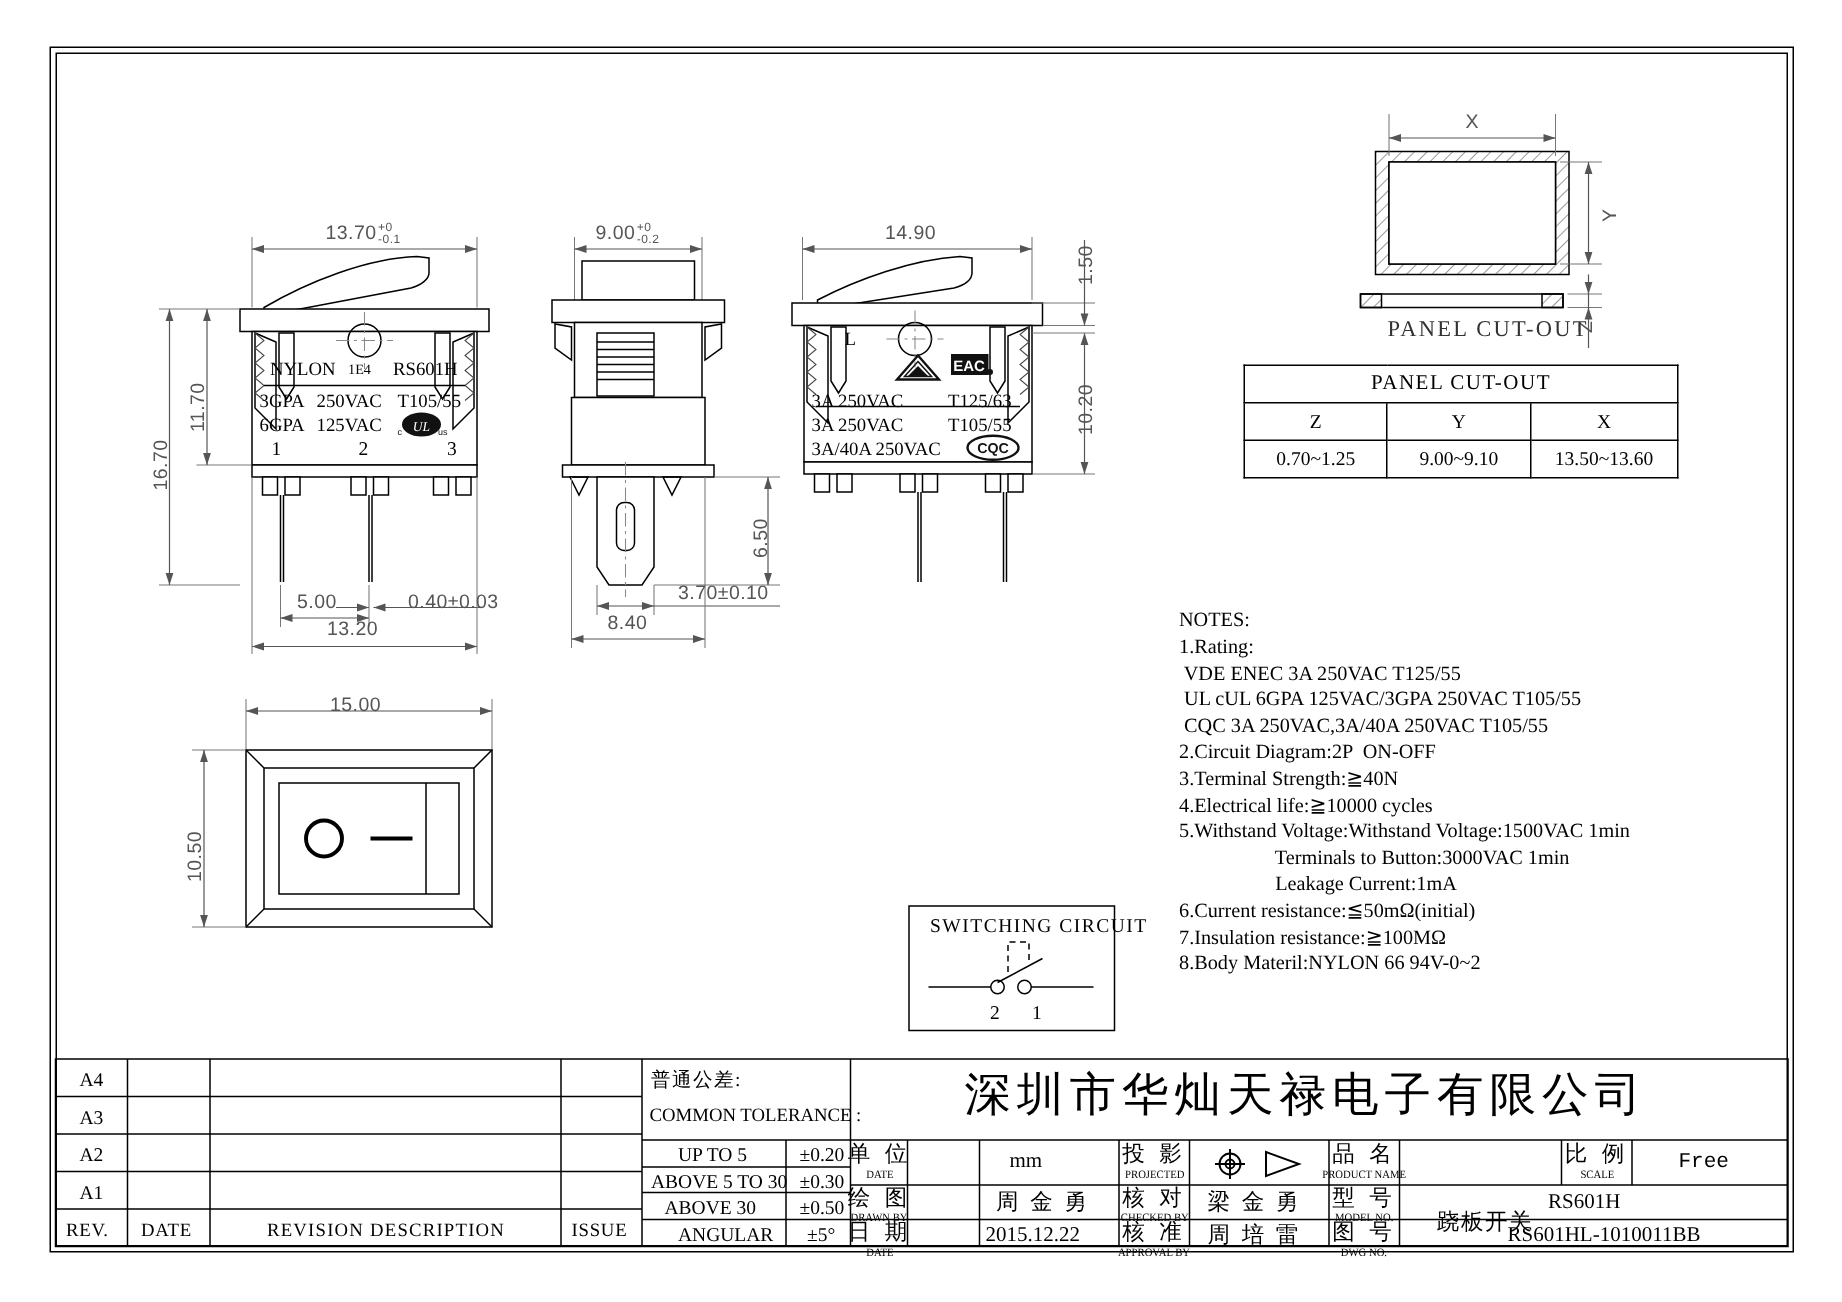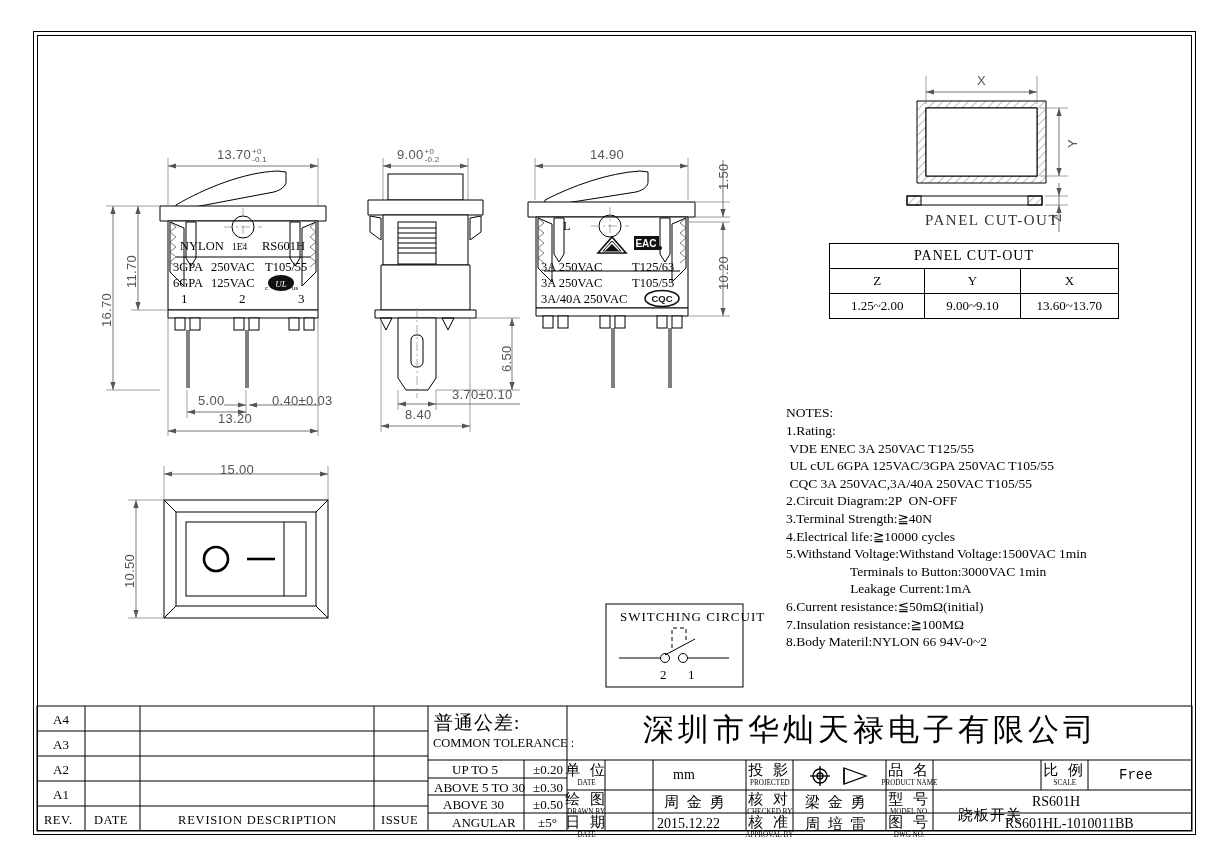--- a/index.html
+++ b/index.html
@@ -384,23 +384,23 @@
     <tbody>
         <tr>
           <td colspan="3" class="hdr">PANEL CUT-OUT</td>
         </tr>
     <tr>
       <td style="width:33%">Z</td>
       <td style="width:33%">Y</td>
       <td style="width:34%">X</td>
     </tr>
     <tr>
-      <td>1.25~2.00</td>
+      <td>0.70~1.25</td>
       <td>9.00~9.10</td>
-      <td>13.60~13.70</td>
+      <td>13.50~13.60</td>
     </tr>
   </tbody>
     </table>
 
   <div class="t ser" style="left:620px;top:610px;font-size:13px;letter-spacing:1px;">SWITCHING CIRCUIT</div>
   <div class="t ser blk" style="left:660px;top:668px;font-size:13px;">2</div>
   <div class="t ser blk" style="left:688px;top:668px;font-size:13px;">1</div>
 
   <div class="t notes" style="left:786px;top:404px;">NOTES:</div>
   <div class="t notes" style="left:786px;top:422px;" id="notes-body">1.Rating:
@@ -454,21 +454,21 @@
 
   <div class="t ser" style="left:53px;top:713px;font-size:13px;">A4</div>
   <div class="t ser" style="left:53px;top:738px;font-size:13px;">A3</div>
   <div class="t ser" style="left:53px;top:763px;font-size:13px;">A2</div>
   <div class="t ser" style="left:53px;top:788px;font-size:13px;">A1</div>
   <div class="t ser" style="left:44px;top:814px;font-size:12.5px;letter-spacing:.5px;">REV.</div>
   <div class="t ser" style="left:94px;top:814px;font-size:12.5px;letter-spacing:.5px;">DATE</div>
   <div class="t ser" style="left:178px;top:814px;font-size:12.5px;letter-spacing:.8px;">REVISION DESCRIPTION</div>
   <div class="t ser" style="left:381px;top:814px;font-size:12.5px;letter-spacing:.5px;">ISSUE</div>
 
-  <div class="t cn" style="left:434px;top:713px;font-size:19px;letter-spacing:1px;text-align:center;">普通公差:</div>
+  <div class="t cn" style="left:434px;top:713px;font-size:13px;letter-spacing:1px;text-align:center;">普通公差:</div>
   <div class="t ser" style="left:433px;top:737px;font-size:12.5px;">COMMON TOLERANCE :</div>
   <div class="t ser" style="left:452px;top:763px;font-size:13px;">UP TO 5</div>
   <div class="t ser" style="left:533px;top:763px;font-size:13px;">±0.20</div>
   <div class="t ser" style="left:434px;top:781px;font-size:13px;">ABOVE 5 TO 30</div>
   <div class="t ser" style="left:533px;top:781px;font-size:13px;">±0.30</div>
   <div class="t ser" style="left:443px;top:798px;font-size:13px;">ABOVE 30</div>
   <div class="t ser" style="left:533px;top:798px;font-size:13px;">±0.50</div>
   <div class="t ser" style="left:452px;top:816px;font-size:13px;">ANGULAR</div>
   <div class="t ser" style="left:538px;top:816px;font-size:13px;">±5°</div>
 

